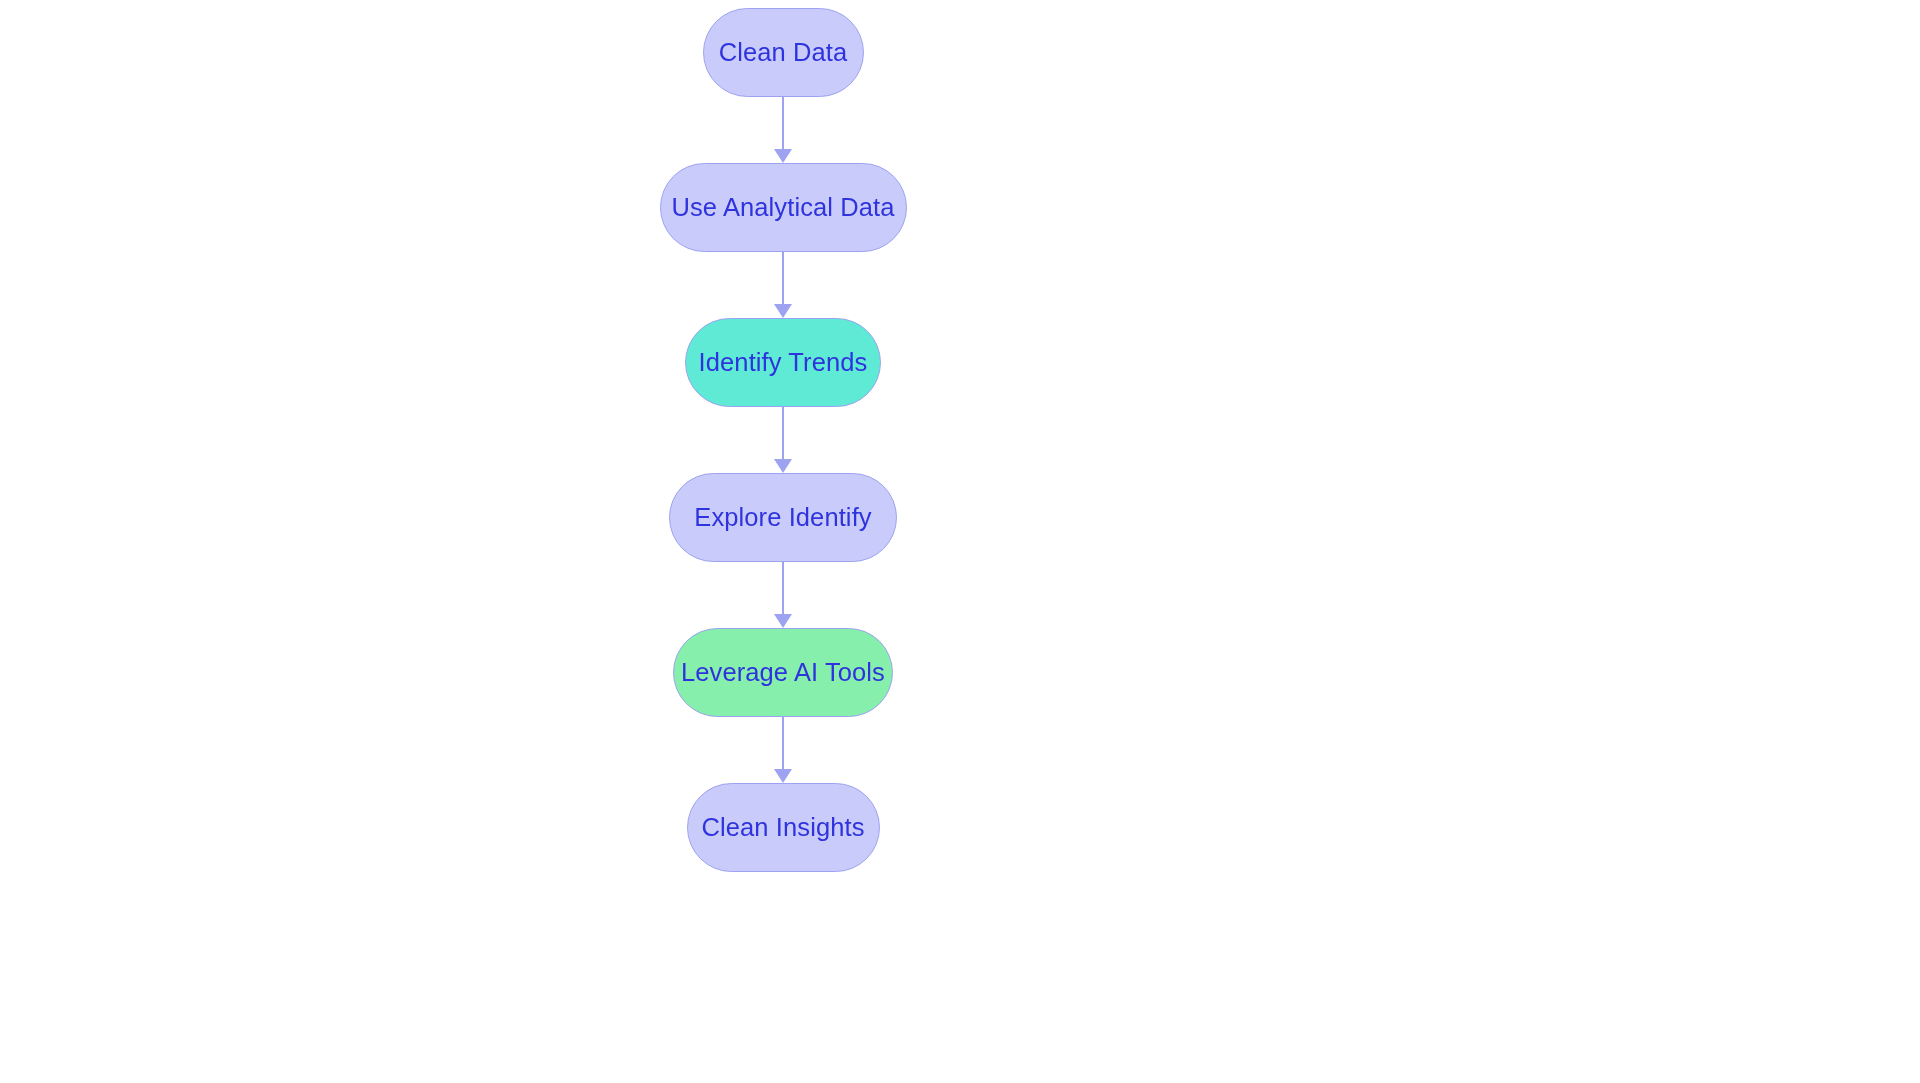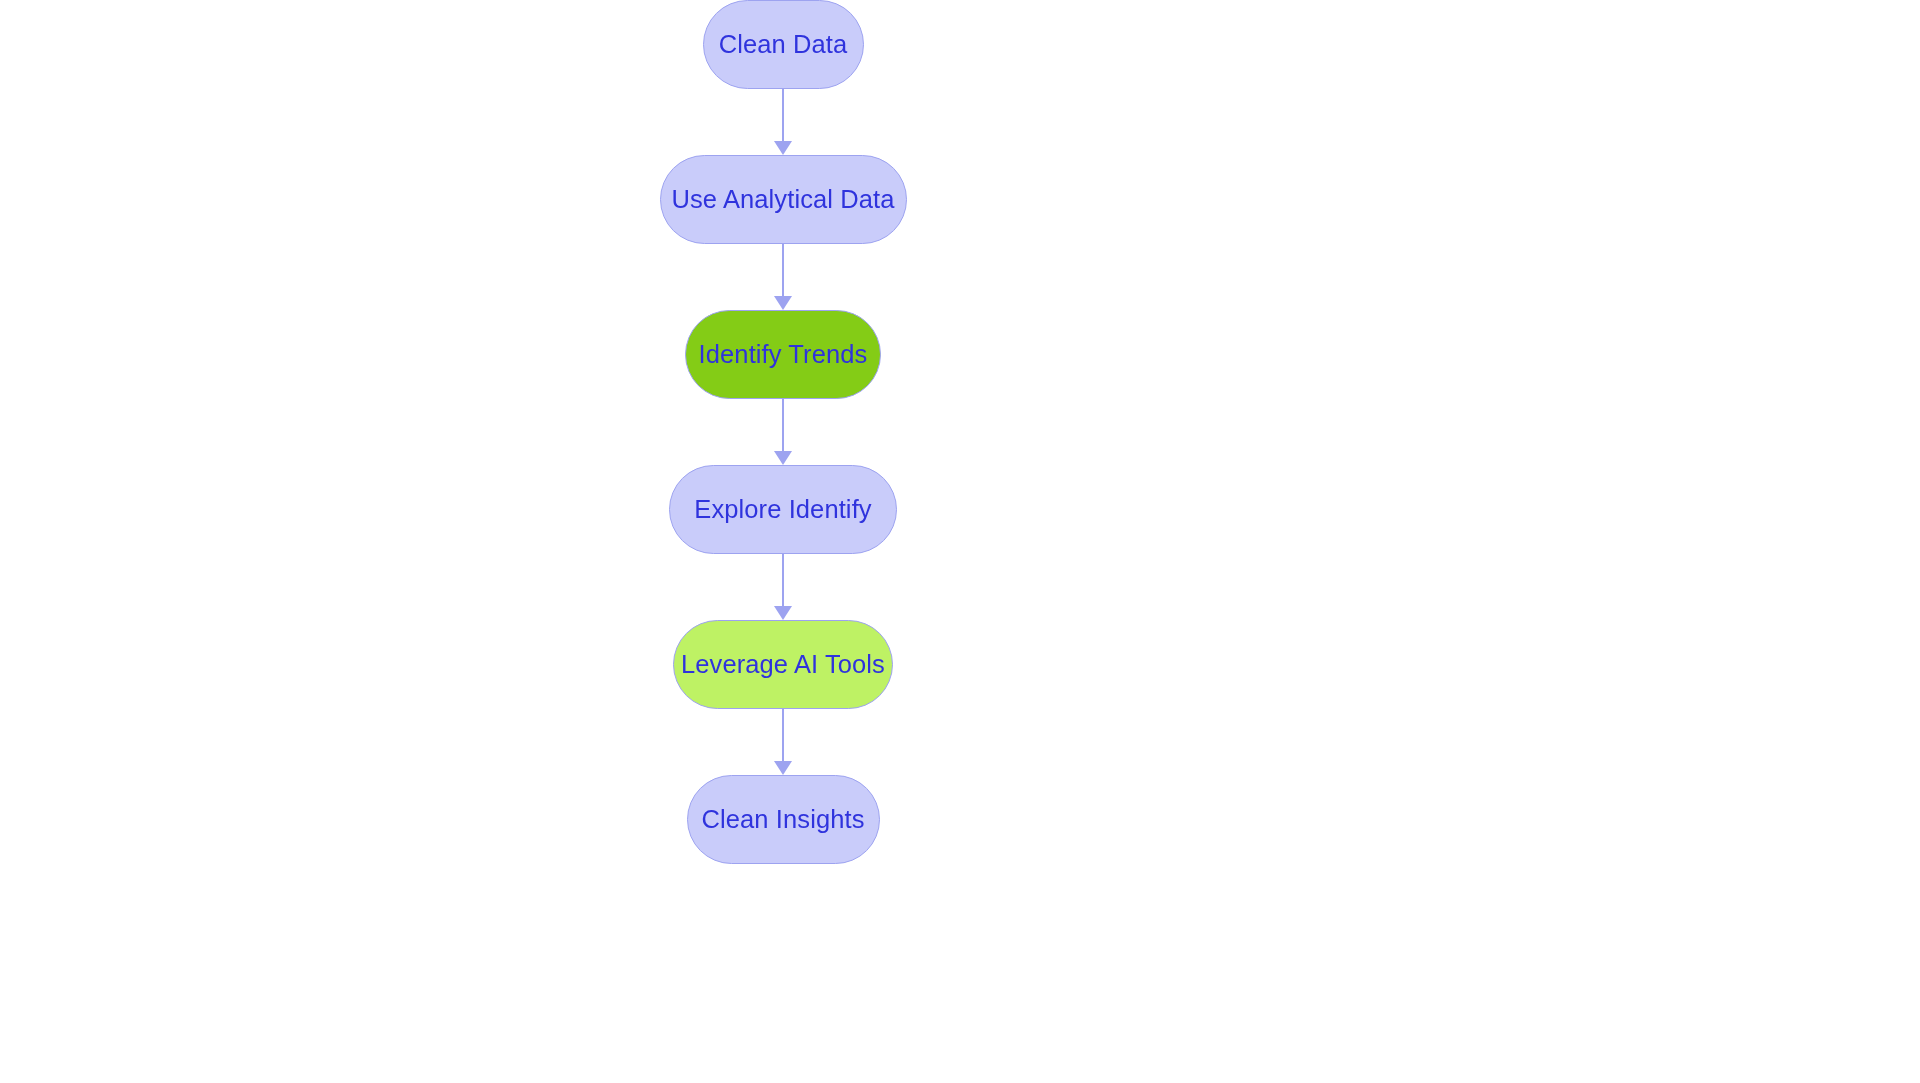--- a/index.html
+++ b/index.html
@@ -26,20 +26,21 @@
   #flow-column {
     position: absolute;
     left: 0;
     top: 0;
     width: 1566px;         
     height: 1083px;
     display: flex;
     flex-direction: column;
     align-items: center;
     justify-content: flex-start;
+    padding-top: 8px;
     box-sizing: border-box;
   }
 
   .flow-node {
     position: relative;
     box-sizing: border-box;
     background: #c9ccfa;
     border: 1.4px solid #9da3f0;
     border-radius: 46px;
     height: 89px;
@@ -114,39 +115,39 @@
 
     <div class="flow-node w-use-analytical" style="background: rgb(201, 204, 250); border-color: rgb(157, 163, 240); color: rgb(47, 51, 221);">
       <span class="node-label">Use Analytical Data</span>
     </div>
 
     <div class="flow-connector gap-2">
       <div class="connector-shaft" style="background: rgb(157, 163, 240);"></div>
       <div class="connector-arrowhead" style="border-top-color: rgb(157, 163, 240);"></div>
     </div>
 
-    <div class="flow-node w-identify-trends" style="background: #84cc16; border-color: rgb(157, 163, 240); color: rgb(47, 51, 221); align-items: center;">
+    <div class="flow-node w-identify-trends" style="background: #5eead4; border-color: rgb(157, 163, 240); color: rgb(47, 51, 221); align-items: center;">
       <span class="node-label">Identify Trends</span>
     </div>
 
     <div class="flow-connector gap-3">
       <div class="connector-shaft" style="background: rgb(157, 163, 240);"></div>
       <div class="connector-arrowhead" style="border-top-color: rgb(157, 163, 240);"></div>
     </div>
 
     <div class="flow-node w-explore-anomalies" style="background: rgb(201, 204, 250); border-color: rgb(157, 163, 240); color: rgb(47, 51, 221);">
       <span class="node-label">Explore Identify</span>
     </div>
 
     <div class="flow-connector gap-4">
       <div class="connector-shaft" style="background: rgb(157, 163, 240);"></div>
       <div class="connector-arrowhead" style="border-top-color: rgb(157, 163, 240);"></div>
     </div>
 
-    <div class="flow-node w-leverage-ai" style="background: #bef264; border-color: rgb(157, 163, 240); color: rgb(47, 51, 221); align-items: center;">
+    <div class="flow-node w-leverage-ai" style="background: #86efac; border-color: rgb(157, 163, 240); color: rgb(47, 51, 221); align-items: center;">
       <span class="node-label">Leverage AI Tools</span>
     </div>
 
     <div class="flow-connector gap-5">
       <div class="connector-shaft" style="background: rgb(157, 163, 240);"></div>
       <div class="connector-arrowhead" style="border-top-color: rgb(157, 163, 240);"></div>
     </div>
 
     <div class="flow-node w-unveil-insights" style="background: rgb(201, 204, 250); border-color: rgb(157, 163, 240); color: rgb(47, 51, 221);">
       <span class="node-label">Clean Insights</span>

